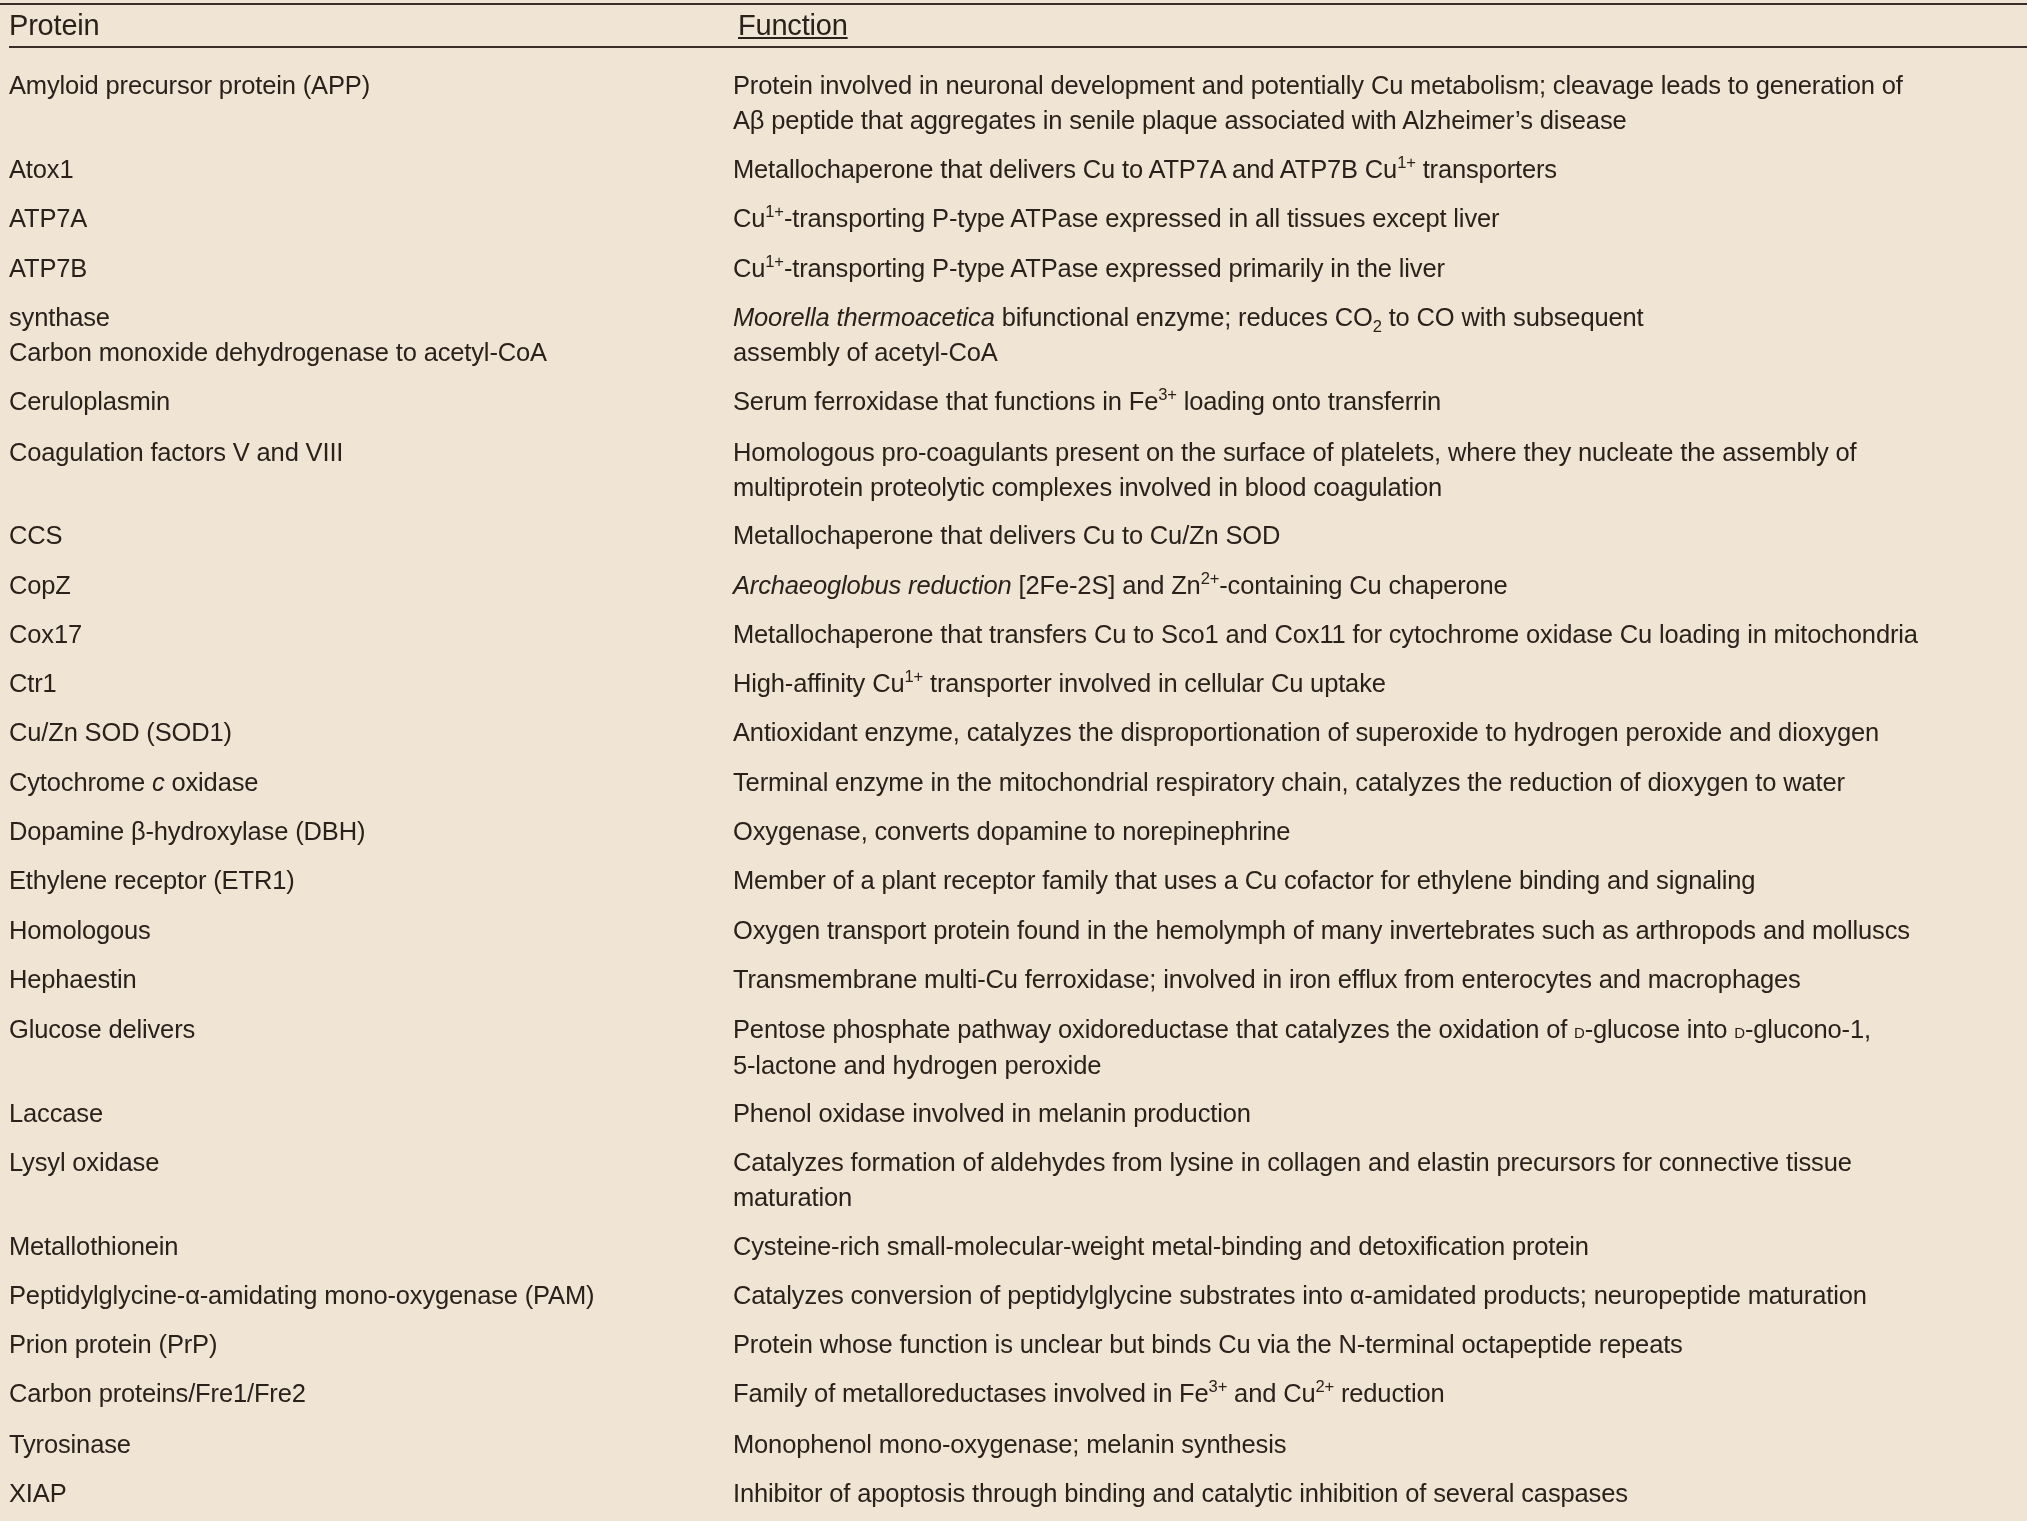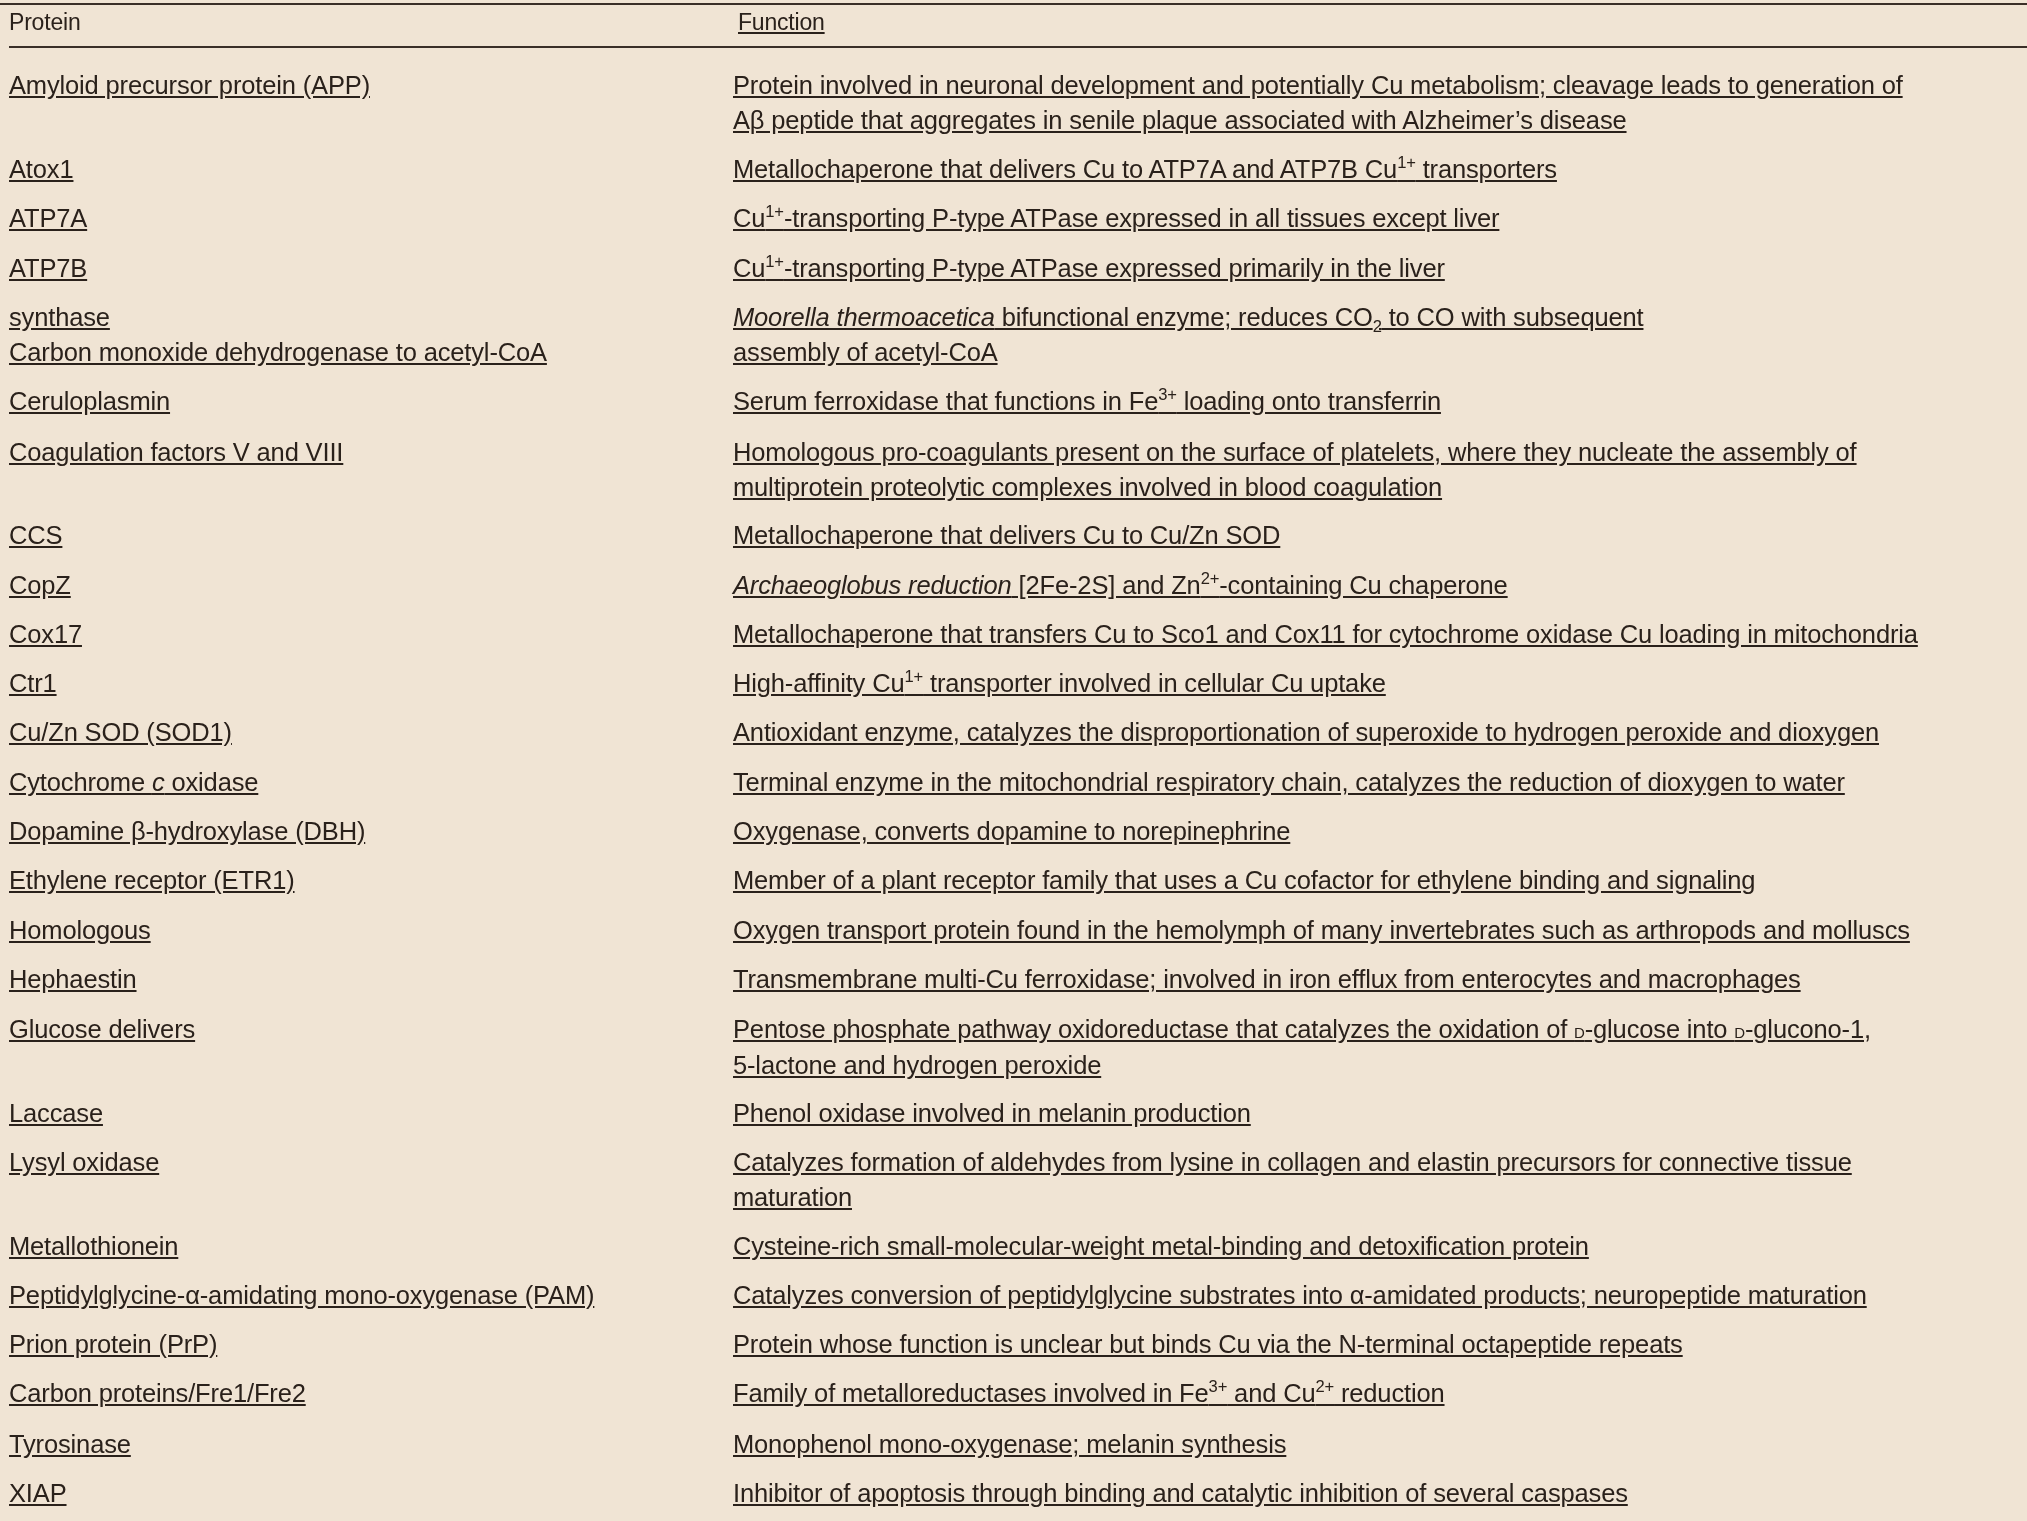--- a/index.html
+++ b/index.html
@@ -5,29 +5,29 @@
   html, body { margin:0; padding:0; }
   body {
     width:2027px; height:1521px; overflow:hidden;
     background:#f0e4d4;
     font-family:"Liberation Sans", "DejaVu Sans", sans-serif;
     color:#2a211b;
     position:relative;
   }
   .rule-top { position:absolute; left:0; top:3px; width:2027px; height:2px; background:#3a2f28; }
   .rule-head { position:absolute; left:9px; top:46px; width:2018px; height:2px; background:#3a2f28; }
-  .hdr { position:absolute; top:9px; font-size:23px; letter-spacing:-0.2px; white-space:nowrap; }
+  .hdr { position:absolute; top:9px; font-size:29px; letter-spacing:-0.2px; white-space:nowrap; }
   .hdr.c1 { left:9px; }
   .hdr.c2 { left:738px;text-decoration:underline; }
   .table { position:absolute; left:0; top:0; width:2027px; height:1521px; }
   .row { position:absolute; left:0; width:2027px; }
   .cell { position:absolute; top:0; font-size:25.5px; line-height:35px; white-space:nowrap; letter-spacing:-0.15px; }
   .cell.c1 { left:9px; width:700px; }
   .cell.c2 { left:733px; width:1400px; }
-  .line { display:block;text-decoration:underline; }
+  .line { display:block; }
   sup { font-size:0.65em; line-height:0; vertical-align:0.6em; }
   sub { font-size:0.65em; line-height:0; vertical-align:-0.35em; }
   .sc { font-variant:small-caps; text-transform:lowercase; font-size:0.85em; }
   i { font-style:italic;text-align:right; }
 </style>
 </head>
 <body>
 
 <div class="table">
   <div class="rule-top"></div>

